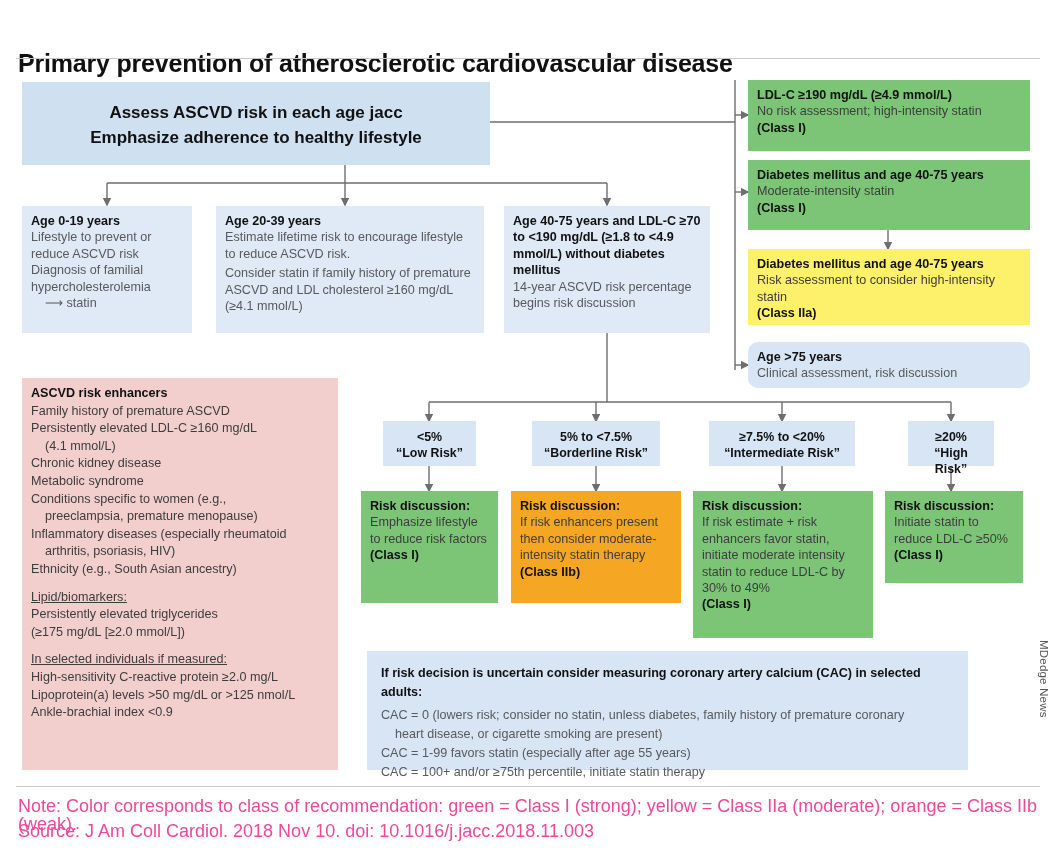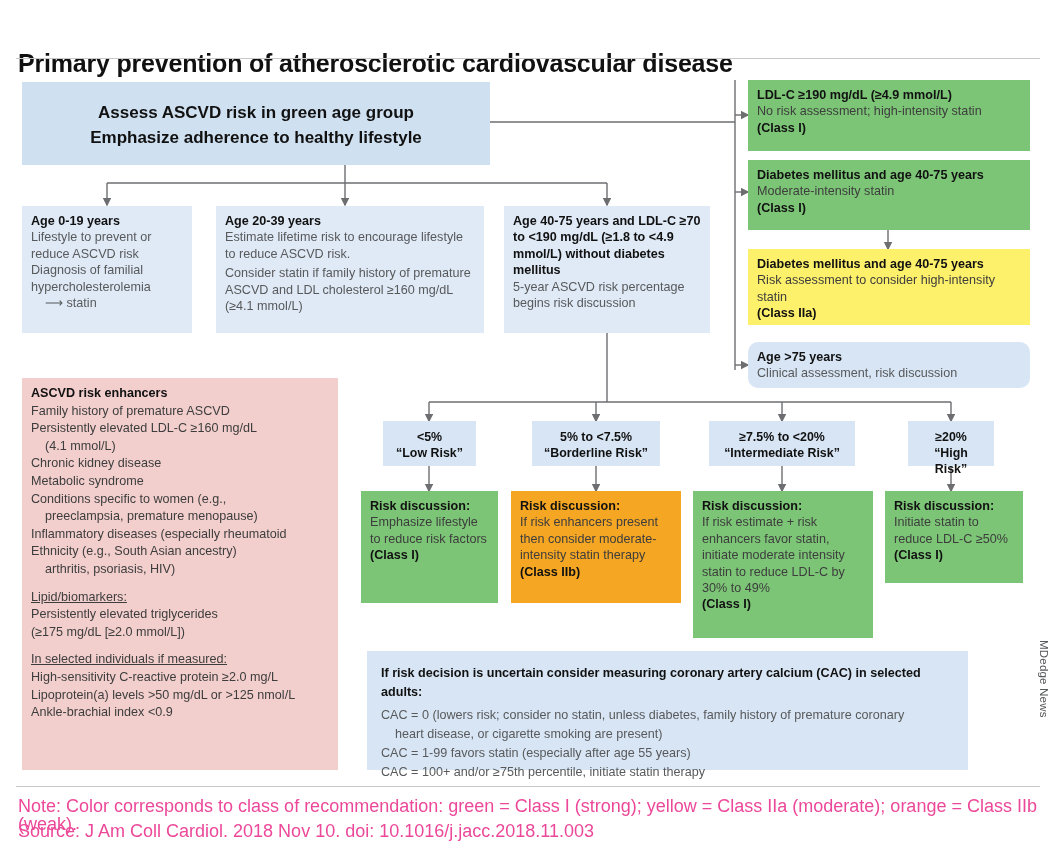--- a/index.html
+++ b/index.html
@@ -142,40 +142,40 @@
       <path d="M951,402 L951,421" marker-end="url(#ah)"></path>
 
       <path d="M429,466 L429,491" marker-end="url(#ah)"></path>
       <path d="M596,466 L596,491" marker-end="url(#ah)"></path>
       <path d="M782,466 L782,491" marker-end="url(#ah)"></path>
       <path d="M951,466 L951,491" marker-end="url(#ah)"></path>
     </g>
   </svg>
 
   <div class="box blue hdr-center" style="left:22px; top:82px; width:468px; height:83px;">
-    <div>Assess ASCVD risk in green age group</div>
+    <div>Assess ASCVD risk in each age jacc</div>
     <div>Emphasize adherence to healthy lifestyle</div>
   </div>
 
   <div class="box pale" style="left:22px; top:206px; width:170px; height:127px;">
     <div class="strong">Age 0-19 years</div>
     <div class="muted">Lifestyle to prevent or reduce ASCVD risk</div>
     <div class="muted">Diagnosis of familial hypercholesterolemia</div>
     <div class="muted ind">⟶ statin</div>
   </div>
 
   <div class="box pale" style="left:216px; top:206px; width:268px; height:127px;">
     <div class="strong">Age 20-39 years</div>
     <div class="muted">Estimate lifetime risk to encourage lifestyle to reduce ASCVD risk.</div>
     <div class="muted" style="margin-top:3px;">Consider statin if family history of premature ASCVD and LDL cholesterol ≥160 mg/dL (≥4.1 mmol/L)</div>
   </div>
 
   <div class="box pale" style="left:504px; top:206px; width:206px; height:127px;">
     <div class="strong">Age 40-75 years and LDL-C ≥70 to &lt;190 mg/dL (≥1.8 to &lt;4.9 mmol/L) without diabetes mellitus</div>
-    <div class="muted">5-year ASCVD risk percentage begins risk discussion</div>
+    <div class="muted">14-year ASCVD risk percentage begins risk discussion</div>
   </div>
 
   <div class="box green" style="left:748px; top:80px; width:282px; height:71px;">
     <div class="strong">LDL-C ≥190 mg/dL (≥4.9 mmol/L)</div>
     <div class="muted-dark">No risk assessment; high-intensity statin</div>
     <div class="strong">(Class I)</div>
   </div>
 
   <div class="box green" style="left:748px; top:160px; width:282px; height:70px;">
     <div class="strong">Diabetes mellitus and age 40-75 years</div>
@@ -197,22 +197,22 @@
   <div class="box pink" style="left:22px; top:378px; width:316px; height:392px; line-height:17.6px;">
     <div class="strong">ASCVD risk enhancers</div>
     <div class="muted-dark">Family history of premature ASCVD</div>
     <div class="muted-dark">Persistently elevated LDL-C ≥160 mg/dL</div>
     <div class="muted-dark ind">(4.1 mmol/L)</div>
     <div class="muted-dark">Chronic kidney disease</div>
     <div class="muted-dark">Metabolic syndrome</div>
     <div class="muted-dark">Conditions specific to women (e.g.,</div>
     <div class="muted-dark ind">preeclampsia, premature menopause)</div>
     <div class="muted-dark">Inflammatory diseases (especially rheumatoid</div>
+    <div class="muted-dark ind">arthritis, psoriasis, HIV)</div>
     <div class="muted-dark">Ethnicity (e.g., South Asian ancestry)</div>
-    <div class="muted-dark ind">arthritis, psoriasis, HIV)</div>
     <div class="muted-dark ul" style="margin-top:10px;">Lipid/biomarkers:</div>
     <div class="muted-dark">Persistently elevated triglycerides</div>
     <div class="muted-dark">(≥175 mg/dL [≥2.0 mmol/L])</div>
     <div class="muted-dark ul" style="margin-top:10px;">In selected individuals if measured:</div>
     <div class="muted-dark">High-sensitivity C-reactive protein ≥2.0 mg/L</div>
     <div class="muted-dark">Lipoprotein(a) levels &gt;50 mg/dL or &gt;125 nmol/L</div>
     <div class="muted-dark">Ankle-brachial index &lt;0.9</div>
   </div>
 
   <div class="box lightblue riskcat" style="left:383px; top:421px; width:93px; height:45px;">

